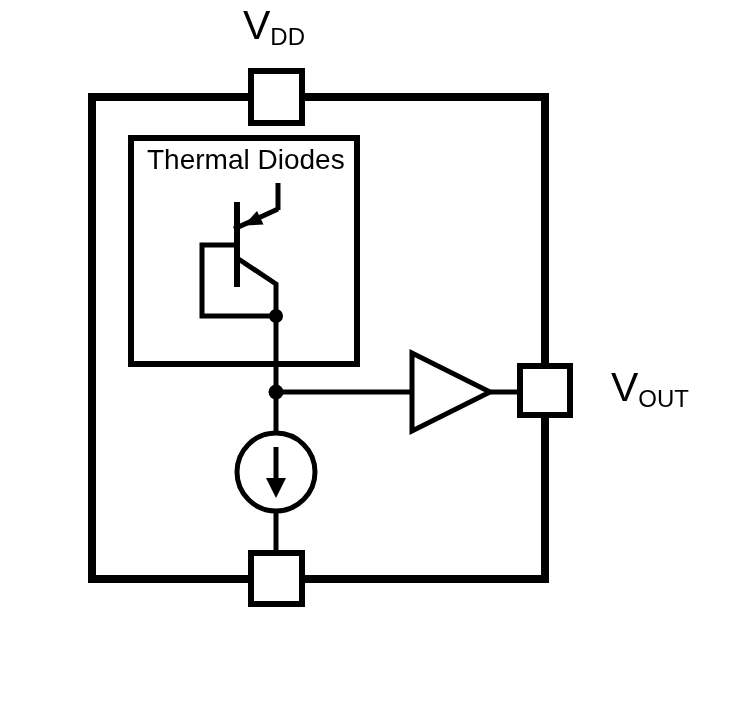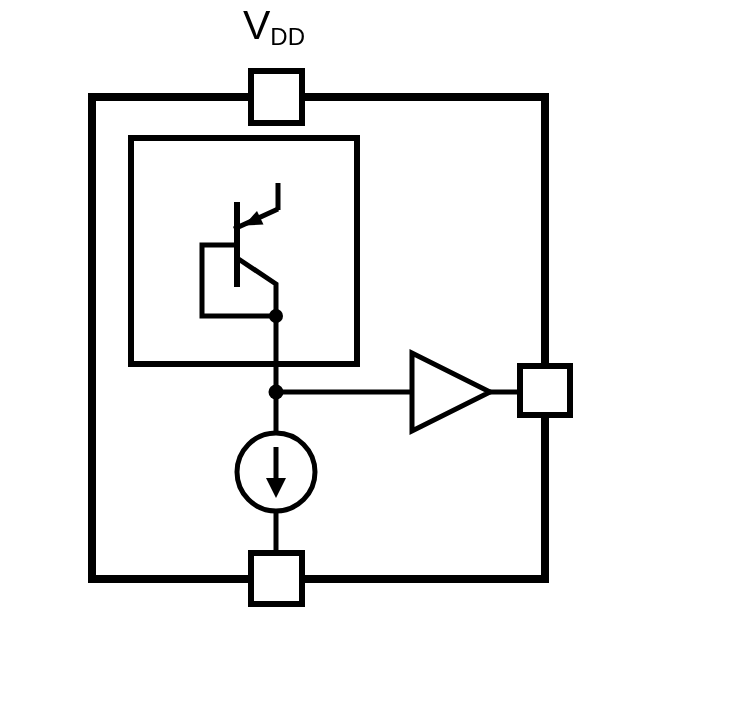--- a/index.html
+++ b/index.html
@@ -76,16 +76,18 @@
       <line x1="490" y1="392" x2="522" y2="392" stroke-width="5"></line>
 
       <rect x="251" y="71" width="51" height="52" stroke-width="6" fill="#ffffff"></rect>
       <rect x="520" y="366" width="50" height="49" stroke-width="6" fill="#ffffff"></rect>
       <rect x="251" y="553" width="51" height="51" stroke-width="6" fill="#ffffff"></rect>
     </g>
   </svg>
 
   <div class="port-label" style="left:243px; top:5px;"><span>V</span><span class="sub">DD</span></div>
 
+  <div class="box-title" style="left:147px; top:146px;">Thermal Diodes</div>
 
+  <div class="port-label" style="left:611px; top:367px;"><span>V</span><span class="sub">OUT</span></div>
 
 
 </div>
 
 </body></html>

